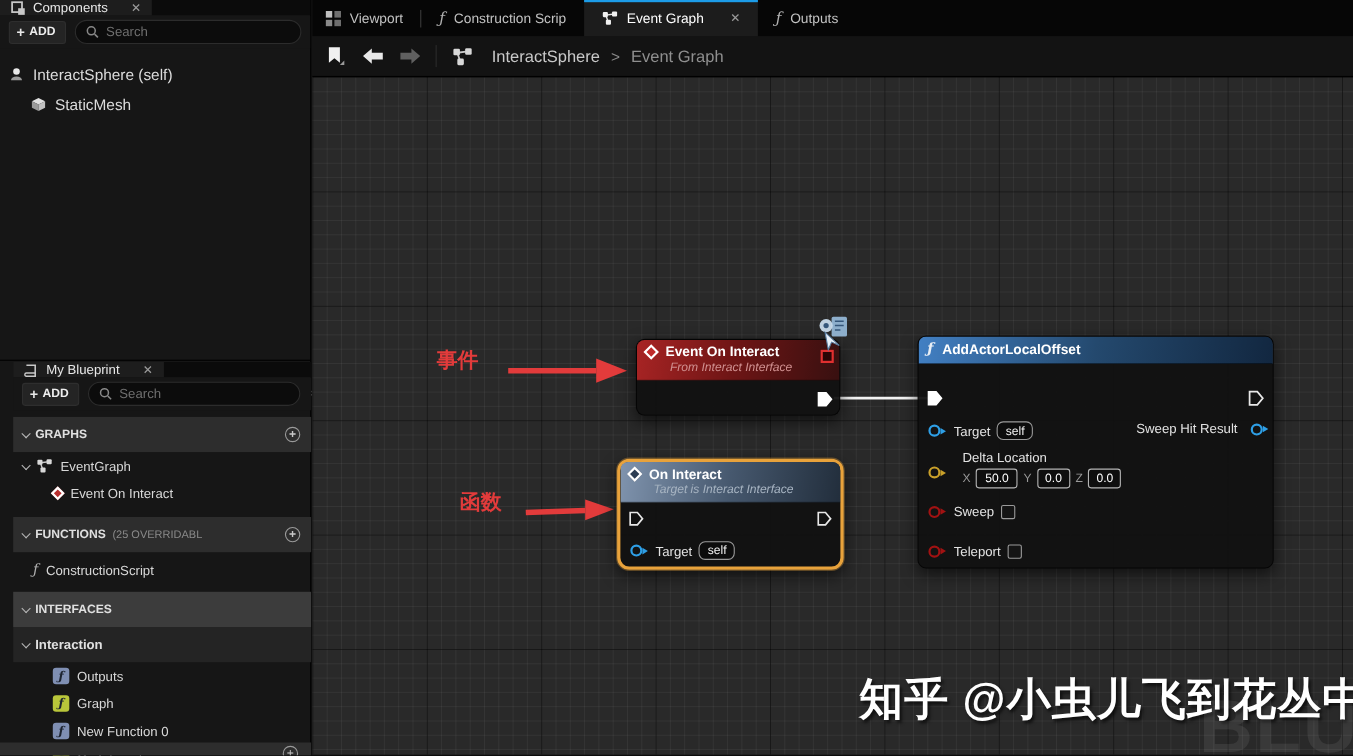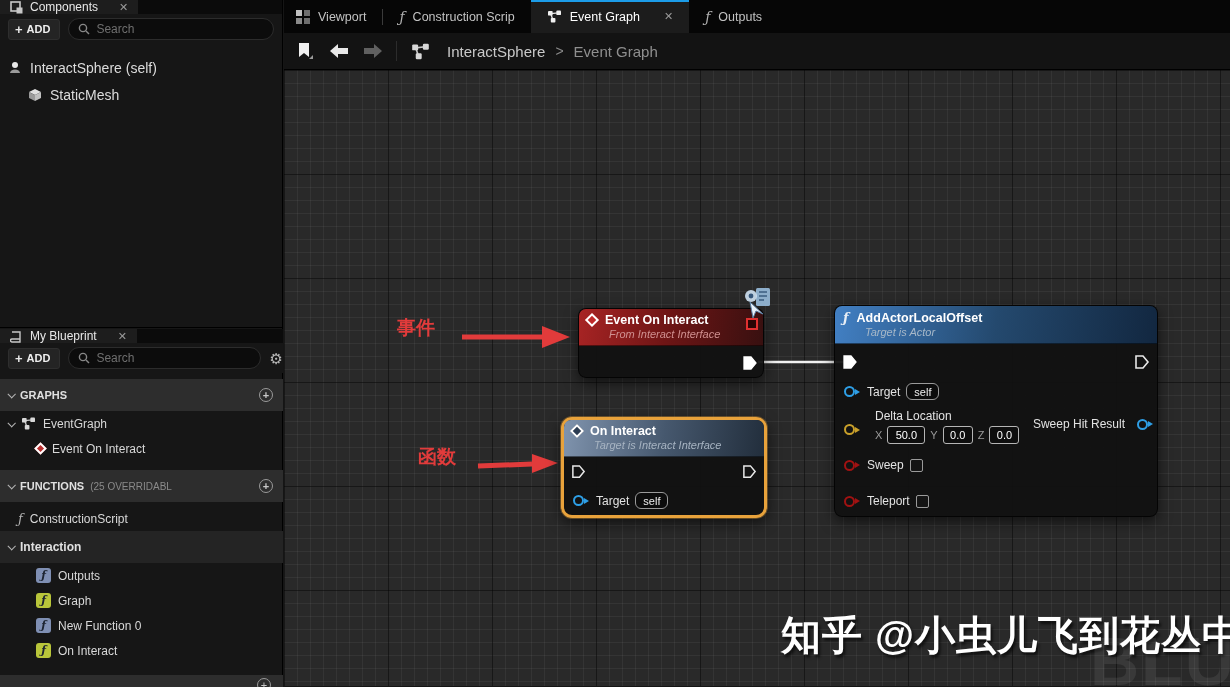--- a/index.html
+++ b/index.html
@@ -18,21 +18,21 @@
   .searchpill { flex:1; display:flex; align-items:center; gap:6px; height:22px; background:#0c0c0c; border:1px solid #2c2c2c; border-radius:11px; padding:0 9px; }
   .searchpill input { flex:1; background:transparent; border:none; outline:none; color:#fde047; font-size:12px; }
   .searchpill input::placeholder { color:#6f6f6f; }
   .gearbtn { color:#b8b8b8; font-size:15px; line-height:1; }
 
   .comp-panel { height:328px; border-bottom:1px solid #000; }
   .comp-tree { padding:10px 0 0 8px; }
   .trow { display:flex; align-items:center; gap:8px; height:27px; font-size:14px; color:#dcdcdc; }
   .trow.indent { padding-left:20px; }
 
-  .mybp-panel { position:absolute; top:329px; left:0; width:283px; height:358px; overflow:hidden; }
+  .mybp-panel { position:absolute; top:329px; left:0; width:283px; height:358px; overflow:hidden;padding-left:12px; }
   .mybp-list { font-size:12px; }
   .secheader { display:flex; align-items:center; gap:6px; height:32px; padding:0 10px 0 8px; background:#2d2d2d; color:#e0e0e0; font-weight:bold; font-size:11px; }
   .secheader.lighter { background:#3c3c3c; }
   .secheader.sub { background:#242424; font-size:12px; }
   .secheader .note { font-weight:normal; color:#8a8a8a; font-size:10px; white-space:nowrap; overflow:hidden; }
   .circle-plus { margin-left:auto; width:14px; height:14px; border:1px solid #9a9a9a; border-radius:50%; color:#c8c8c8; font-size:11px; line-height:12px; text-align:center; flex:0 0 auto; }
   .chev { width:6px; height:6px; border-right:1.5px solid #b5b5b5; border-bottom:1.5px solid #b5b5b5; transform:rotate(45deg) translateY(-1px); flex:0 0 auto; }
   .lrow { display:flex; align-items:center; gap:7px; height:25px; padding-left:18px; color:#d8d8d8; }
   .lrow.deep { padding-left:36px; }
   .fbadge { width:15px; height:15px; border-radius:3px; display:flex; align-items:center; justify-content:center; font-family:"DejaVu Serif",serif; font-style:italic; font-weight:bold; font-size:11px; color:#1d2430; flex:0 0 auto; }
@@ -212,20 +212,24 @@
           <span class="chev"></span>
           <span>FUNCTIONS</span>
           <span class="note">(25 OVERRIDABL</span>
           <span class="circle-plus">+</span>
         </div>
         <div class="lrow" style="margin-top:4px;">
           <span class="fgray">ƒ</span>
           <span>ConstructionScript</span>
         </div>
 
+        <div class="secheader lighter" style="margin-top:7px;">
+          <span class="chev"></span>
+          <span>INTERFACES</span>
+        </div>
         <div class="secheader sub">
           <span class="chev"></span>
           <span>Interaction</span>
         </div>
         <div class="lrow deep">
           <span class="fbadge blue">ƒ</span>
           <span>Outputs</span>
         </div>
         <div class="lrow deep">
           <span class="fbadge green">ƒ</span>
@@ -349,38 +353,37 @@
         <circle cx="11" cy="12" r="2.4" fill="#35567a"></circle>
         <path d="M10 18 L13 34 L16 27 L23 30 Z" fill="#e8f1fa" stroke="#5a7da0" stroke-width="1"></path>
       </svg>
 
       <div class="node" style="left:550px; top:235px; width:324px; height:212px;">
         <div class="nhead blue">
           <div class="trow1">
             <span class="hfn">ƒ</span>
             <span class="ntitle">AddActorLocalOffset</span>
           </div>
-          <div class="nsub">Target is Actor</div>
         </div>
         <div class="prow" style="left:7px; top:48px;">
           <svg width="16" height="16" viewBox="0 0 16 16">
               <path d="M2 2 h7 l5 6 -5 6 h-7 z" fill="#fff" stroke="#fff" stroke-width="1.3"></path>
             </svg>
         </div>
         <div class="prow" style="right:7px; top:48px;">
           <svg width="16" height="16" viewBox="0 0 16 16">
               <path d="M2 2 h7 l5 6 -5 6 h-7 z" fill="none" stroke="#e8e8e8" stroke-width="1.6"></path>
             </svg>
         </div>
         <div class="prow" style="left:9px; top:77px;">
           <span class="dpin bluep"></span>
           <span class="pinlabel" style="margin-left:6px;">Target</span>
           <span class="valbox">self</span>
         </div>
-        <div class="prow" style="right:9px; top:77px;margin-top:34px;">
+        <div class="prow" style="right:9px; top:77px;">
           <span class="pinlabel">Sweep Hit Result</span>
           <span class="dpin bluep" style="margin-left:6px;"></span>
         </div>
         <div class="prow" style="left:9px; top:118px;">
           <span class="dpin goldp"></span>
         </div>
         <div style="position:absolute; left:40px; top:103px;">
           <div class="pinlabel">Delta Location</div>
           <div style="display:flex; align-items:center; gap:5px; margin-top:3px;">
             <span class="axis">X</span>

